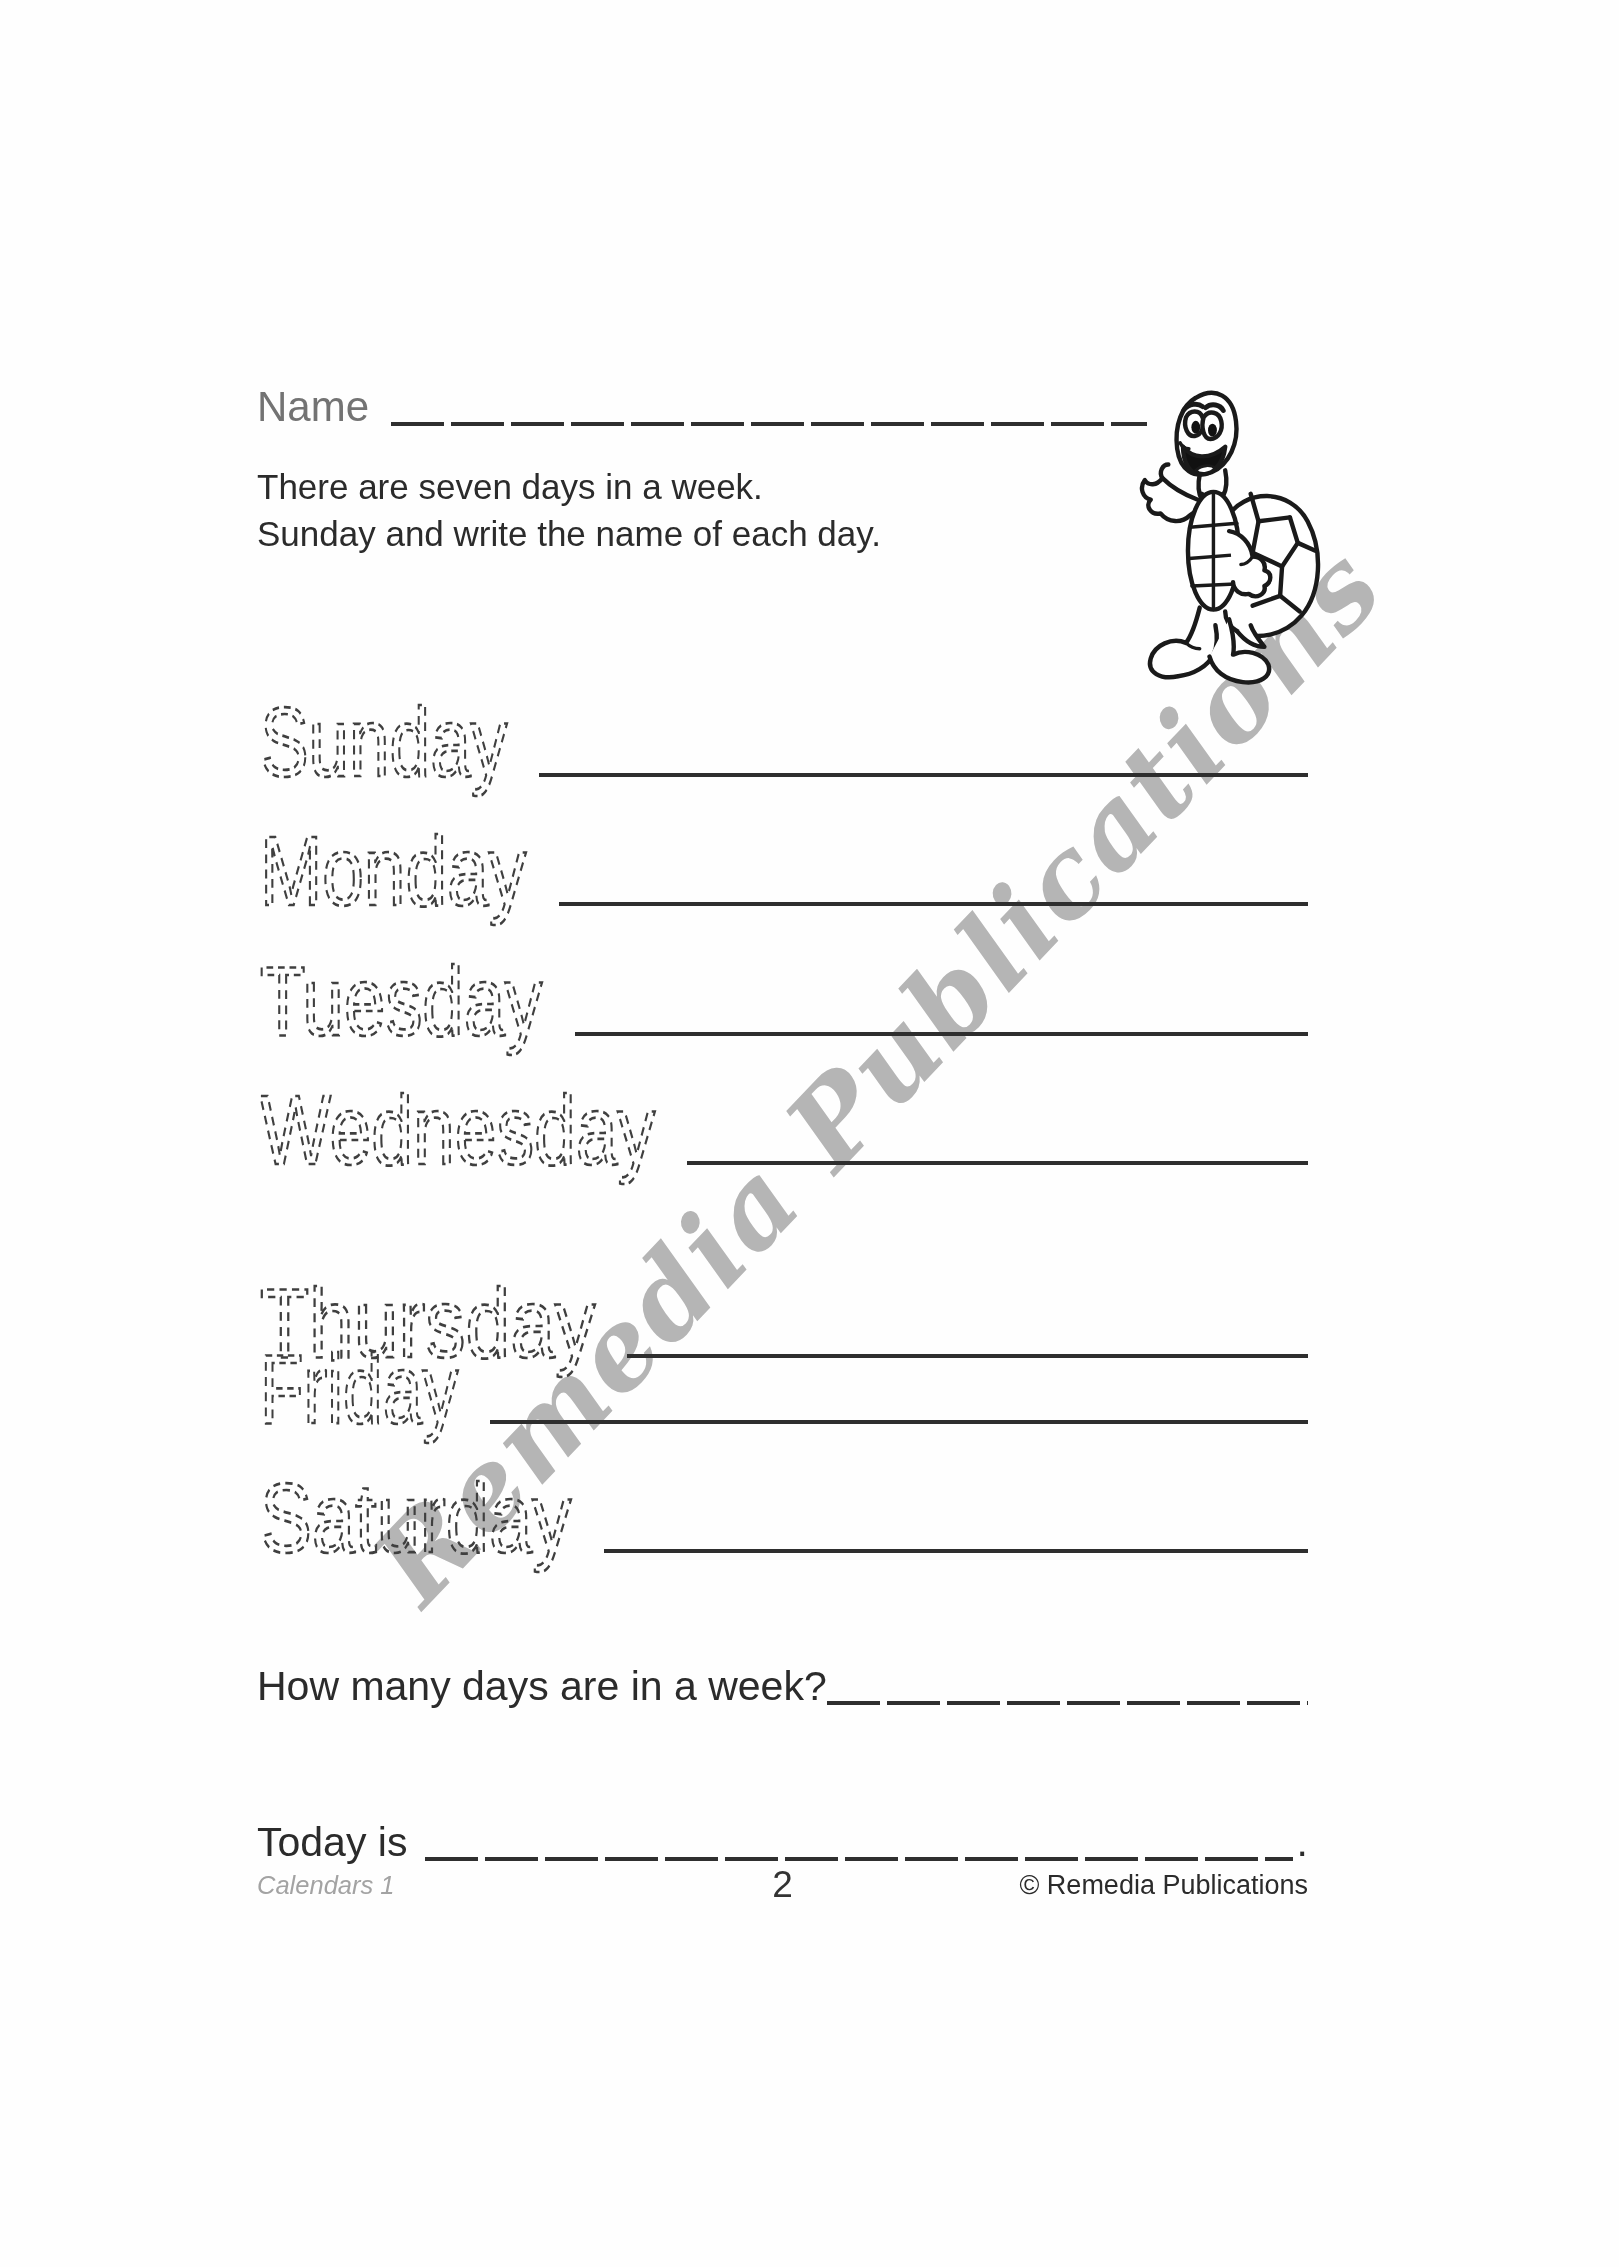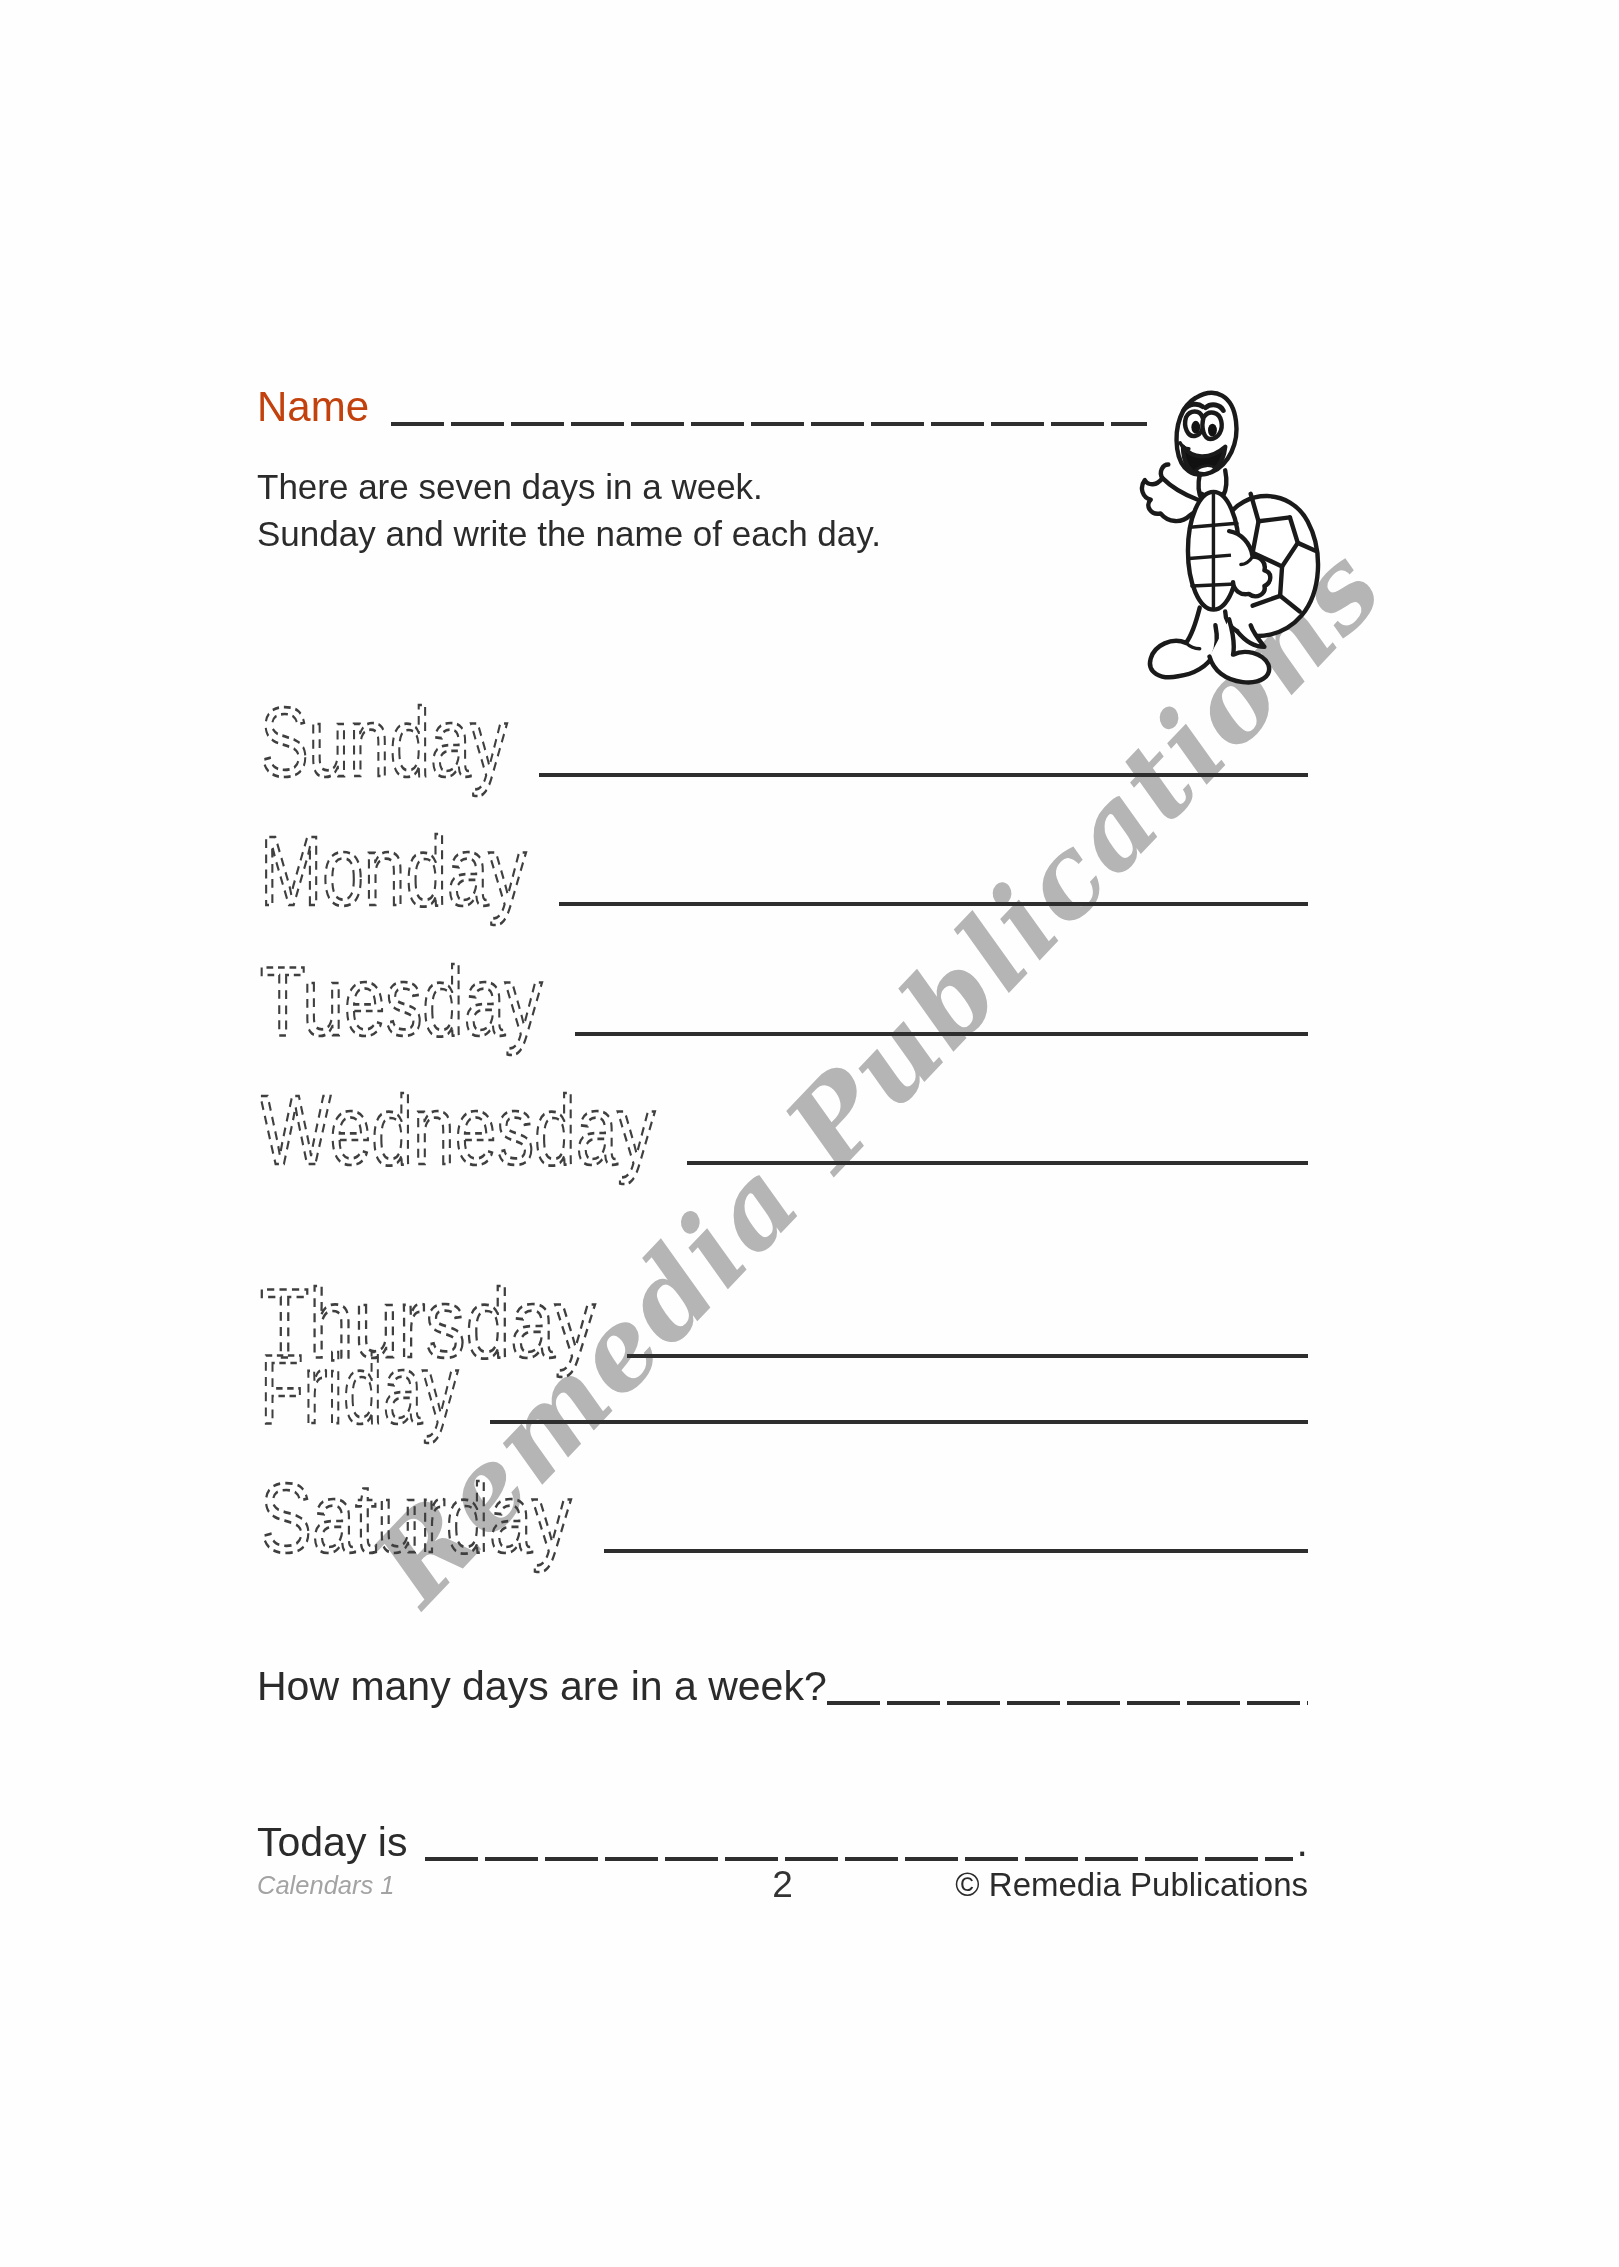--- a/index.html
+++ b/index.html
@@ -29,21 +29,21 @@
     user-select:none;
   }
 
   .content{position:absolute;inset:0;z-index:2;}
 
   
   .name-row{
     position:absolute; left:257px; top:386px; width:890px;
     display:flex; align-items:flex-end;
   }
-  .name-label{font-size:42px; line-height:1; color:#c2410c;text-align:center;}
+  .name-label{font-size:42px; line-height:1; color:#737373;text-align:center;}
   .dash-line{
     flex:1 1 auto; height:3.9px; margin-left:21.6px; margin-bottom:2px;
     background:repeating-linear-gradient(90deg,#2f2f2f 0 53px,transparent 53px 60px);
   }
 
   
   .instructions{
     position:absolute; left:257px; top:463px;
     font-size:35px; line-height:47px; color:#2b2b2b;
   }
@@ -83,21 +83,21 @@
 
   
   .footer{
     position:absolute; left:257px; top:1864px; width:1051px;
     display:flex; align-items:center; justify-content:space-between;
   }
   .footer-left{
     font-style:italic; font-size:25.5px; color:#a3a3a3; flex:1; text-align:left;
   }
   .footer-center{font-size:37px; color:#333; flex:0 0 auto; text-align:center;}
-  .footer-right{font-size:33px; color:#2b2b2b; flex:1; text-align:right;}
+  .footer-right{font-size:27px; color:#2b2b2b; flex:1; text-align:right;}
 </style>
 </head>
 <body>
 
 <div class="page">
 
   <div class="watermark">Remedia Publications</div>
 
   <div class="content">
 

